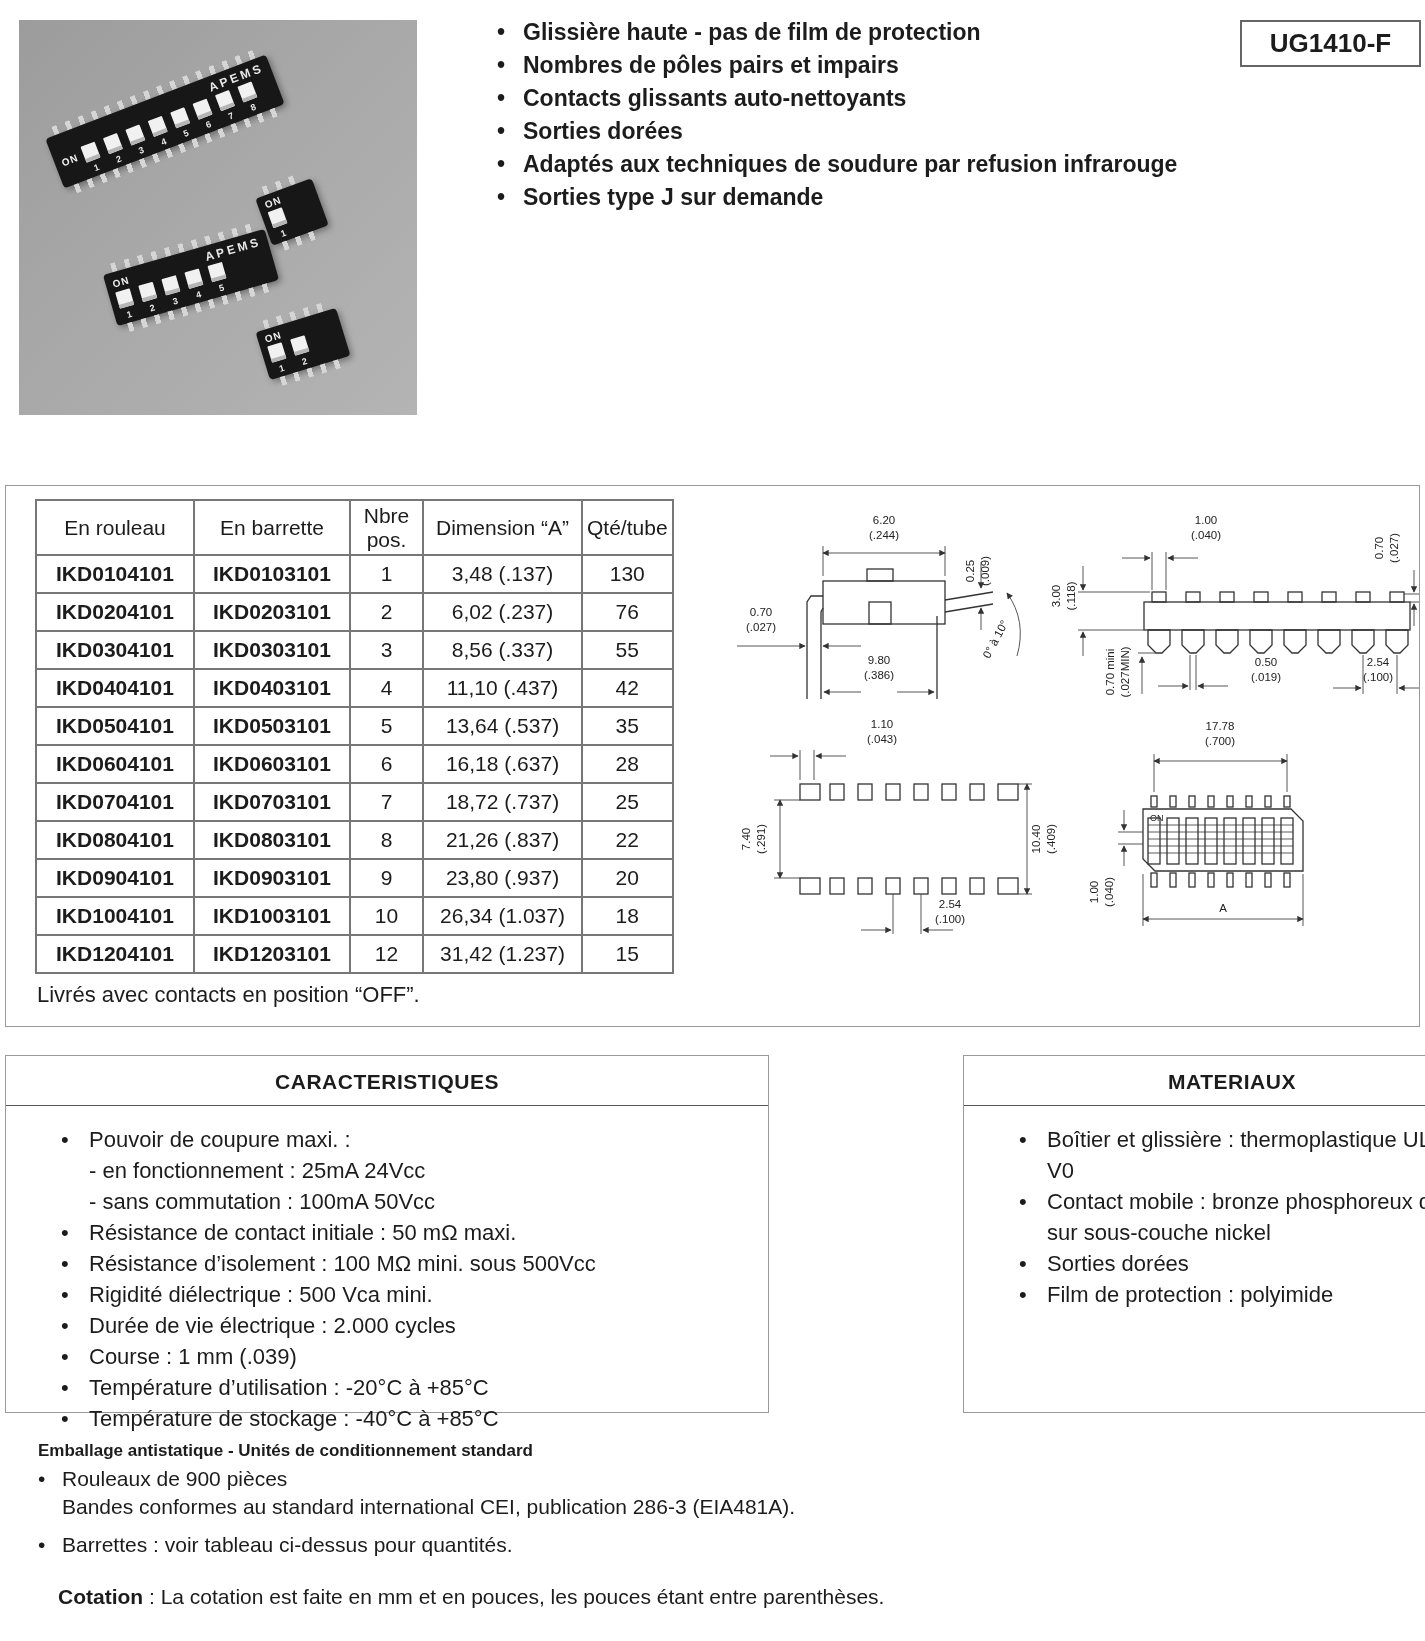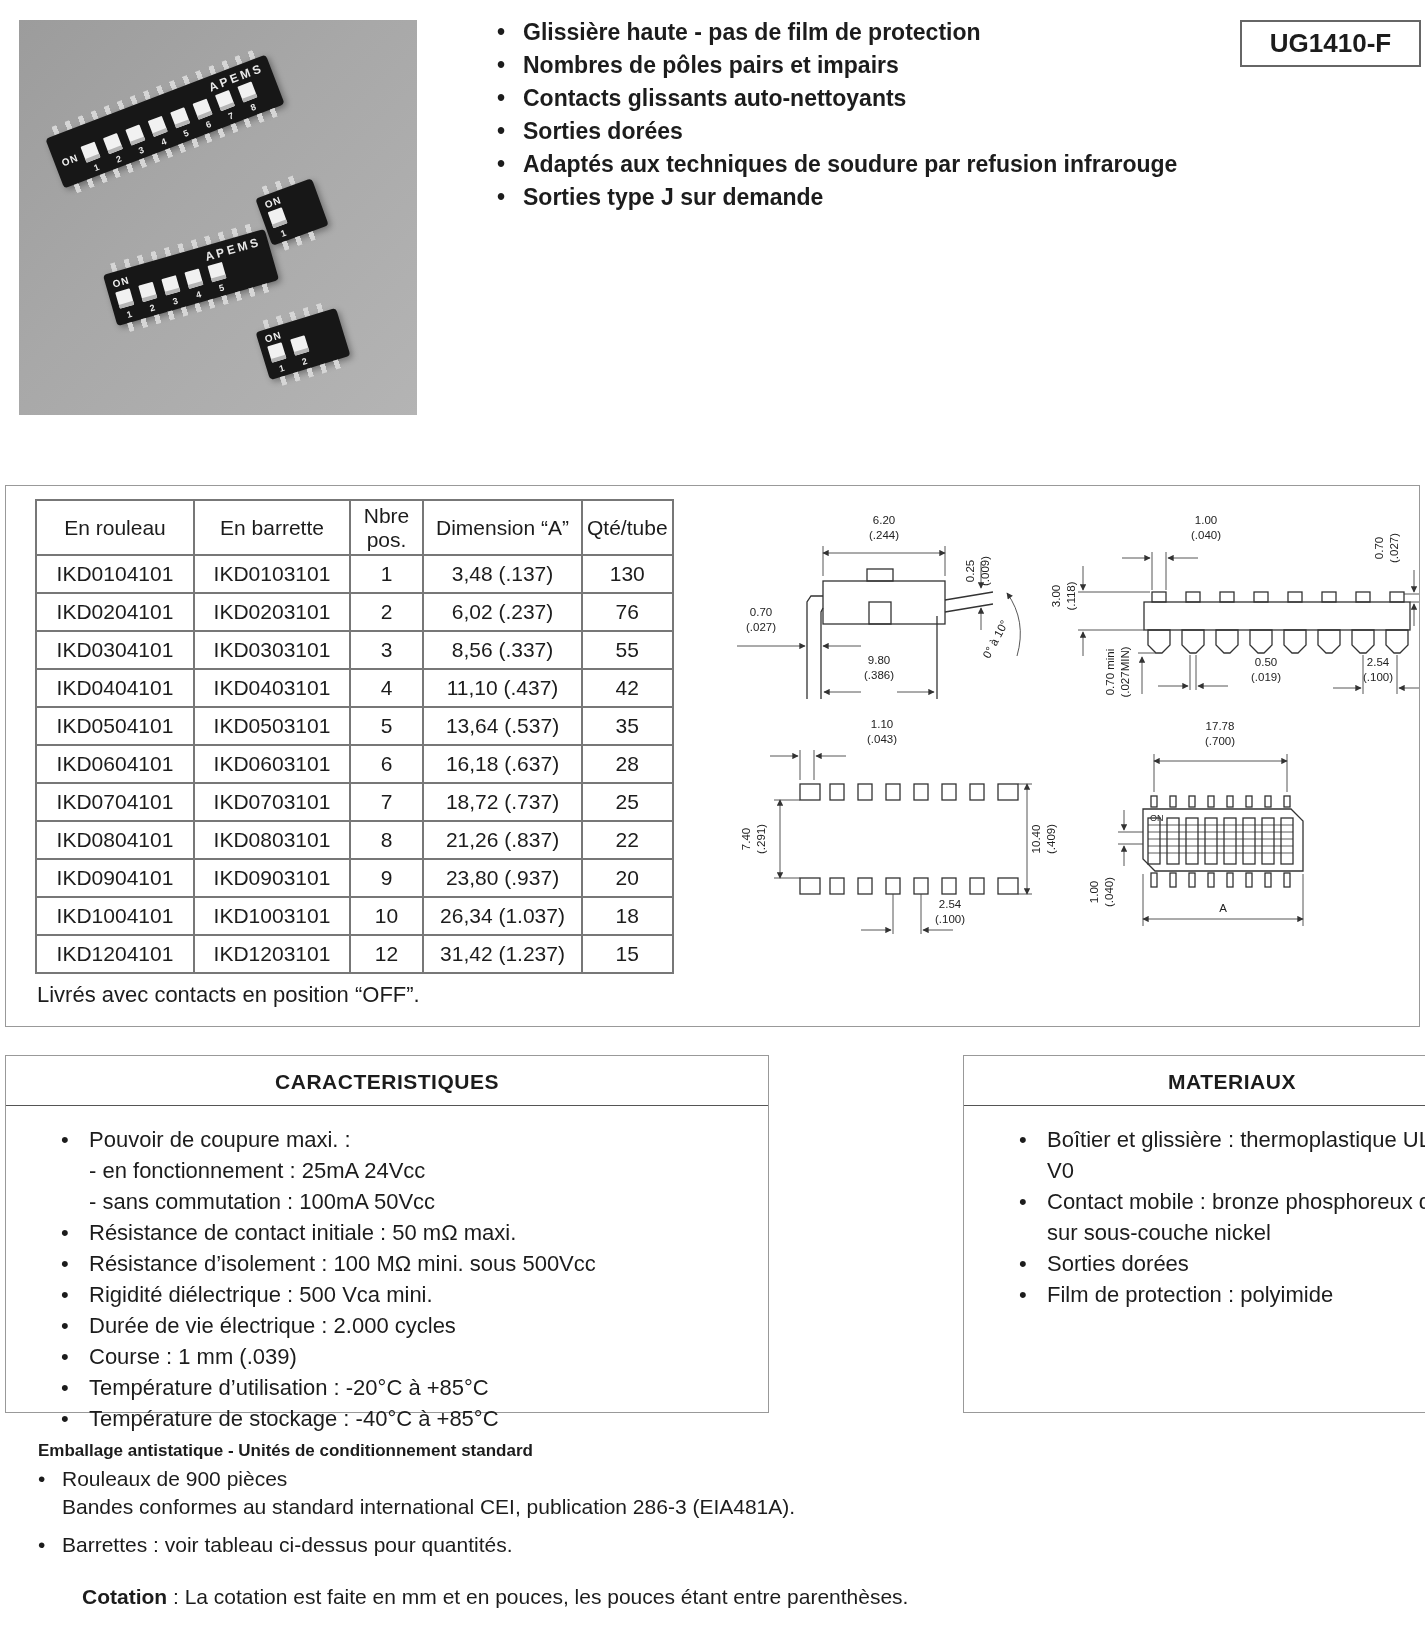--- a/index.html
+++ b/index.html
@@ -36,21 +36,21 @@
   .partbox { position:absolute; left:1240px; top:20px; width:181px; height:47px; border:2px solid #666;
              display:flex; align-items:center; justify-content:center; font-size:26px; font-weight:bold; }
 
   
   .bigbox { position:absolute; left:5px; top:485px; width:1415px; height:542px; border:1.5px solid #999; background:#fff; }
   table.parts { position:absolute; left:29px; top:13px; border-collapse:collapse; table-layout:fixed; }
   .parts th, .parts td { border:2px solid #777; text-align:center; font-size:21px; }
   .parts th { font-weight:normal; height:55px; line-height:24px; padding:0 4px; }
   .parts td { height:38px; }
   .c0{width:158px}.c1{width:156px}.c2{width:73px}.c3{width:159px}.c4{width:86px}
-  td.pn { font-weight:normal; }
+  td.pn { font-weight:bold; }
   .table-note { position:absolute; left:31px; top:496px; font-size:22px; }
 
   svg text { font-family:"Liberation Sans", sans-serif; font-size:11.5px; fill:#222; }
   svg .part { stroke:#333; stroke-width:1.3; fill:none; }
   svg .dim  { stroke:#444; stroke-width:0.9; fill:none; }
   .svg1 { position:absolute; left:725px; top:10px; }
   .svg2 { position:absolute; left:1020px; top:10px; }
   .svg3 { position:absolute; left:728px; top:218px; }
   .svg4 { position:absolute; left:1052px; top:218px; }
 
@@ -63,21 +63,21 @@
   .speclist { padding:18px 20px 0 55px; }
   .spec { display:flex; font-size:22px; line-height:31px; }
   .bul2 { width:28px; flex:0 0 28px; }
 
   
   .footer { position:absolute; left:38px; top:1437px; width:1360px; }
   .foot-head { font-size:17px; font-weight:bold; line-height:28px; }
   .footitem { display:flex; font-size:21px; line-height:28px; }
   .bul3 { width:24px; flex:0 0 24px; }
   .footitem.sp { margin-top:10px; }
-  .cotation { margin-top:26px; margin-left:44px; font-size:21px; }
+  .cotation { margin-top:26px; margin-left:20px; font-size:21px; }
   .cotation b { font-weight:bold; }
 </style>
 </head>
 <body>
 
 <div id="page">
 
   <div class="photo">
     <div class="dip dip1">
       <div class="legs"></div>

